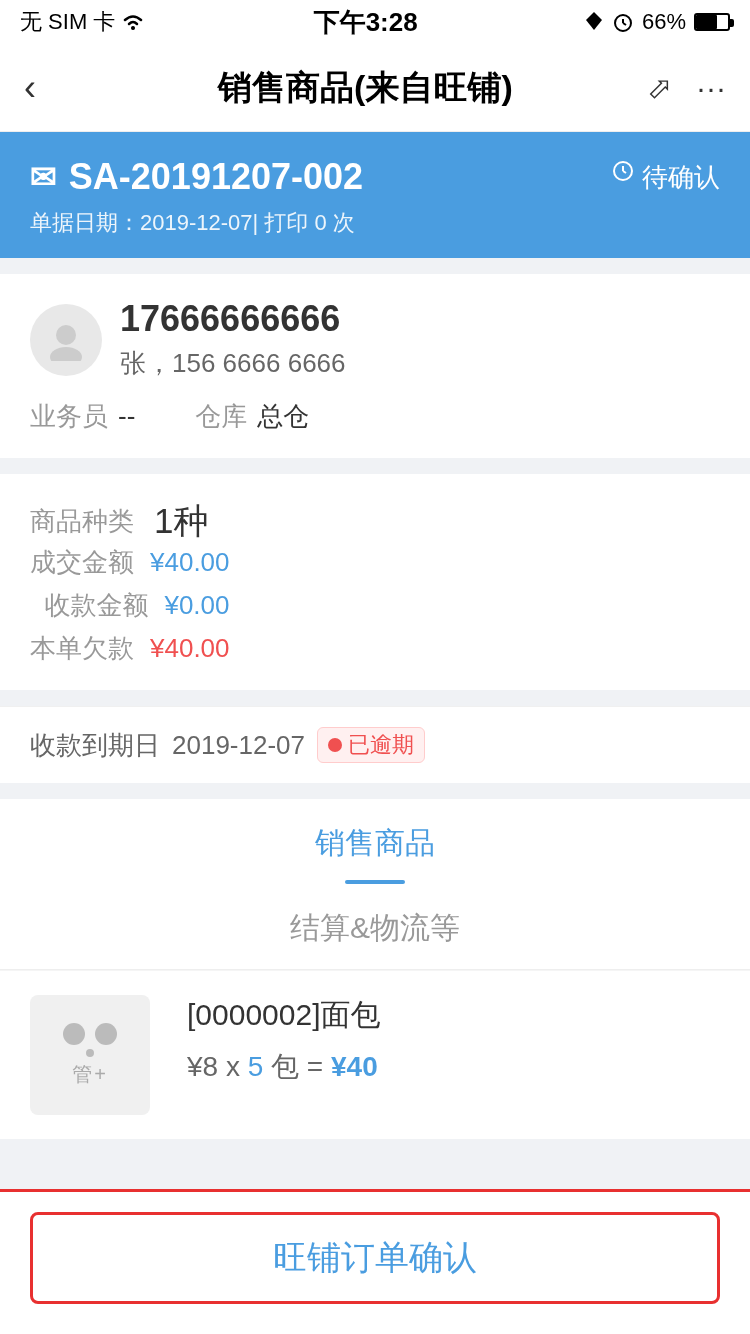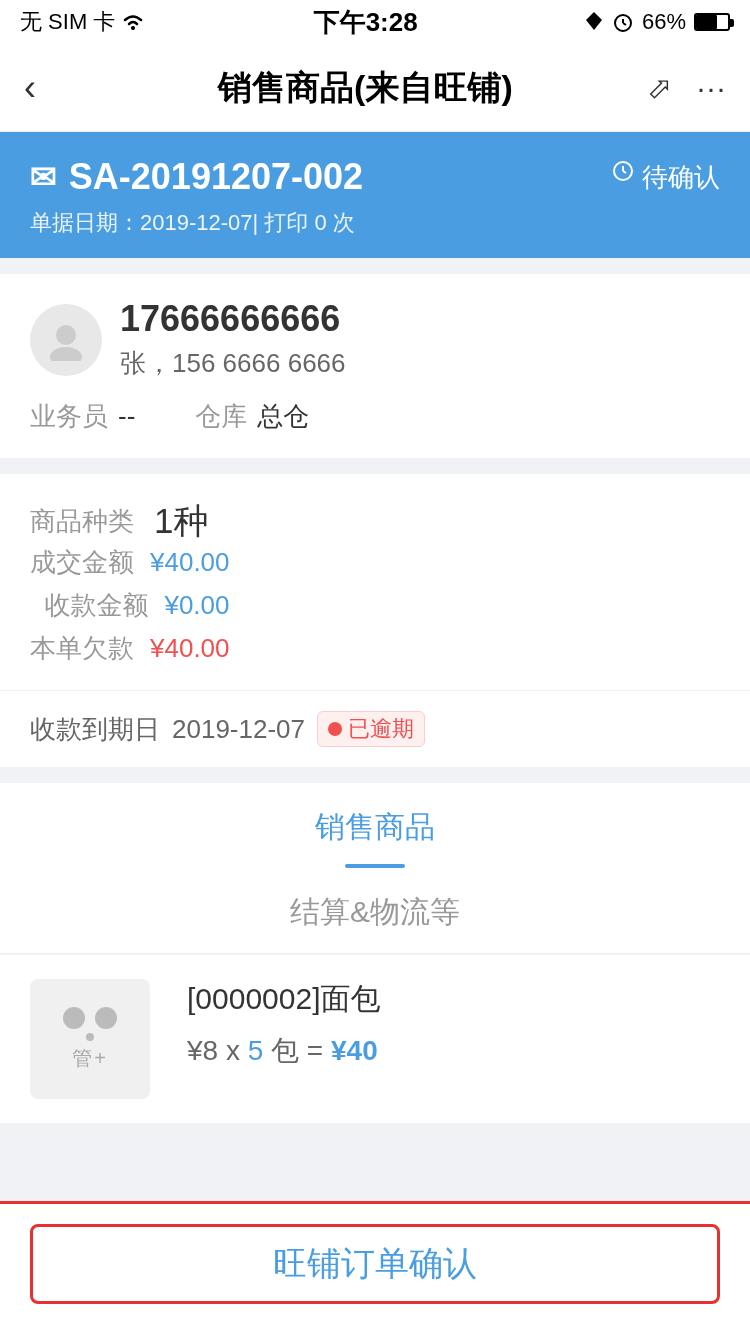--- a/index.html
+++ b/index.html
@@ -233,21 +233,21 @@
       color: #4a9de0;
       font-weight: 500;
     }
     .amount-value.overdue {
       color: #f05050;
     }
 
     
     .due-section {
       background: #fff;
-      margin-top: 0;
+      margin-top: 16px;
       padding: 20px 30px;
       display: flex;
       align-items: center;
       gap: 12px;
       font-size: 26px;
       color: #666;
       border-top: 1px solid #f0f0f0;
     }
     .overdue-badge {
       background: #fff0f0;
@@ -384,21 +384,21 @@
       position: fixed;
       bottom: 0;
       left: 0;
       width: 750px;
       padding: 20px 30px 30px;
       background: #fff;
       border-top: 3px solid #e83030;
     }
     .confirm-btn {
       width: 100%;
-      height: 80px;
+      height: 92px;
       background: #fff;
       border: 3px solid #e83030;
       border-radius: 8px;
       font-size: 34px;
       color: #4a9de0;
       cursor: pointer;
       display: flex;
       align-items: center;
       justify-content: center;
     }

